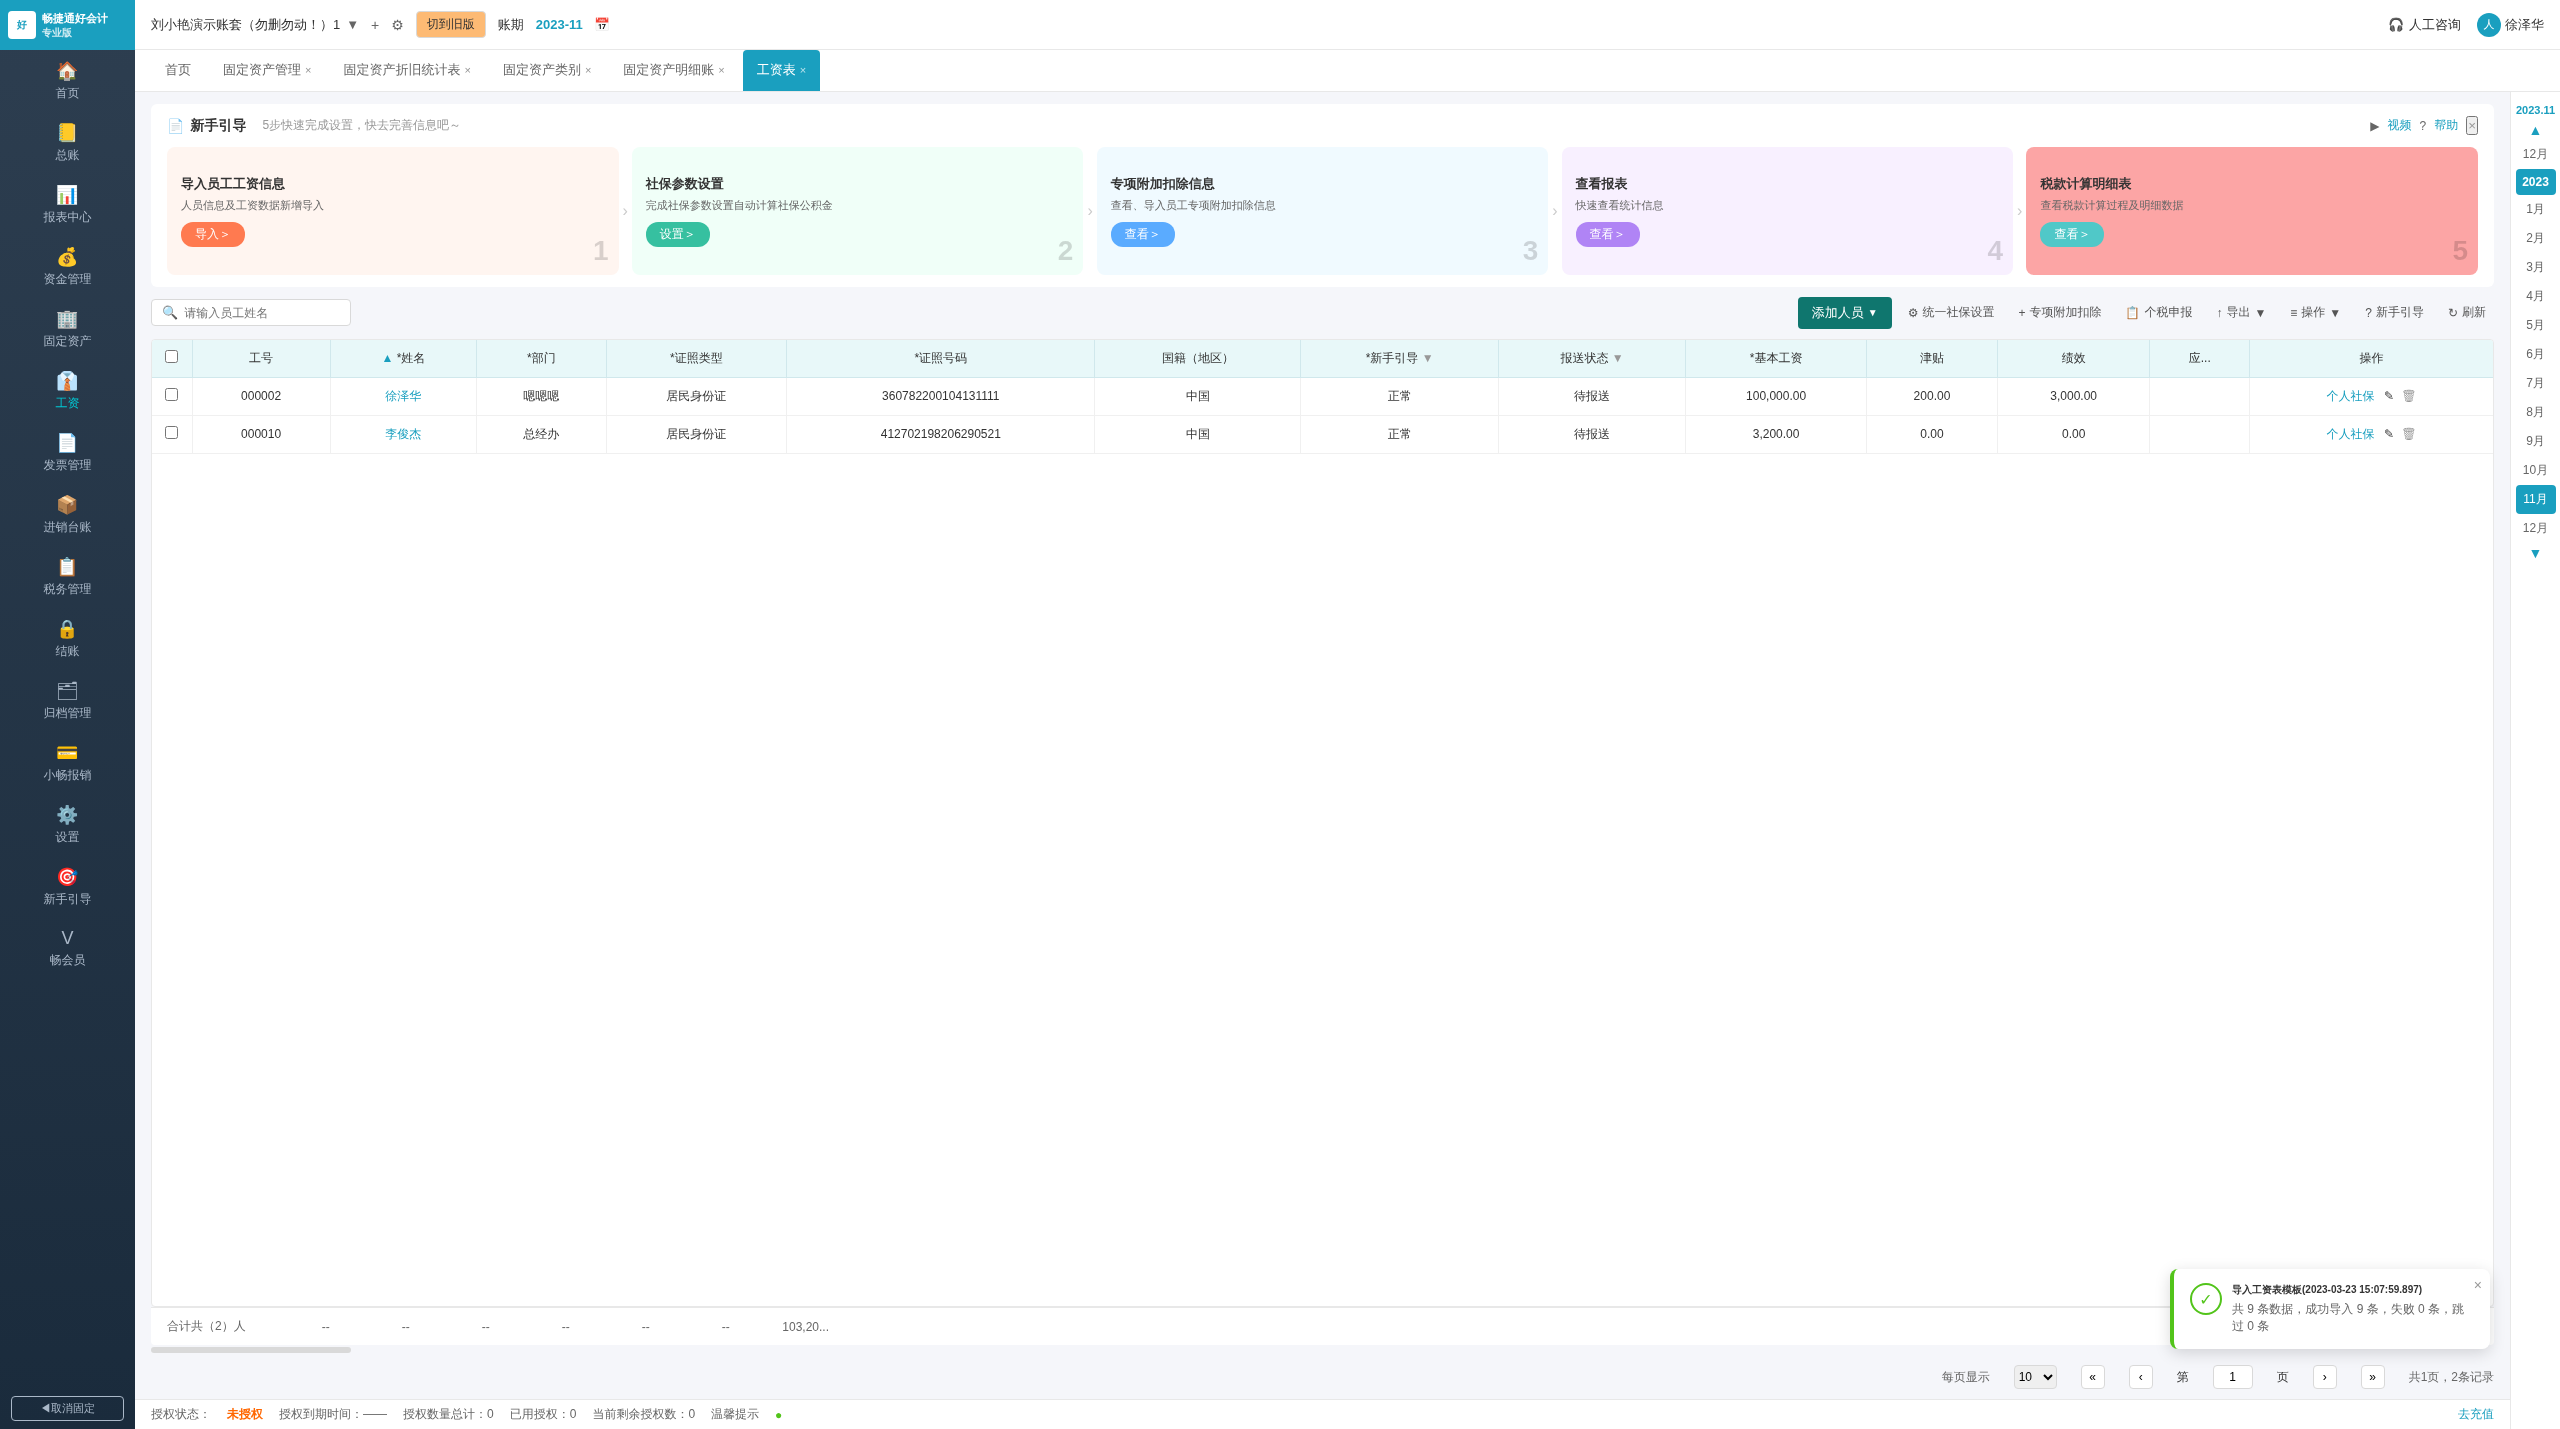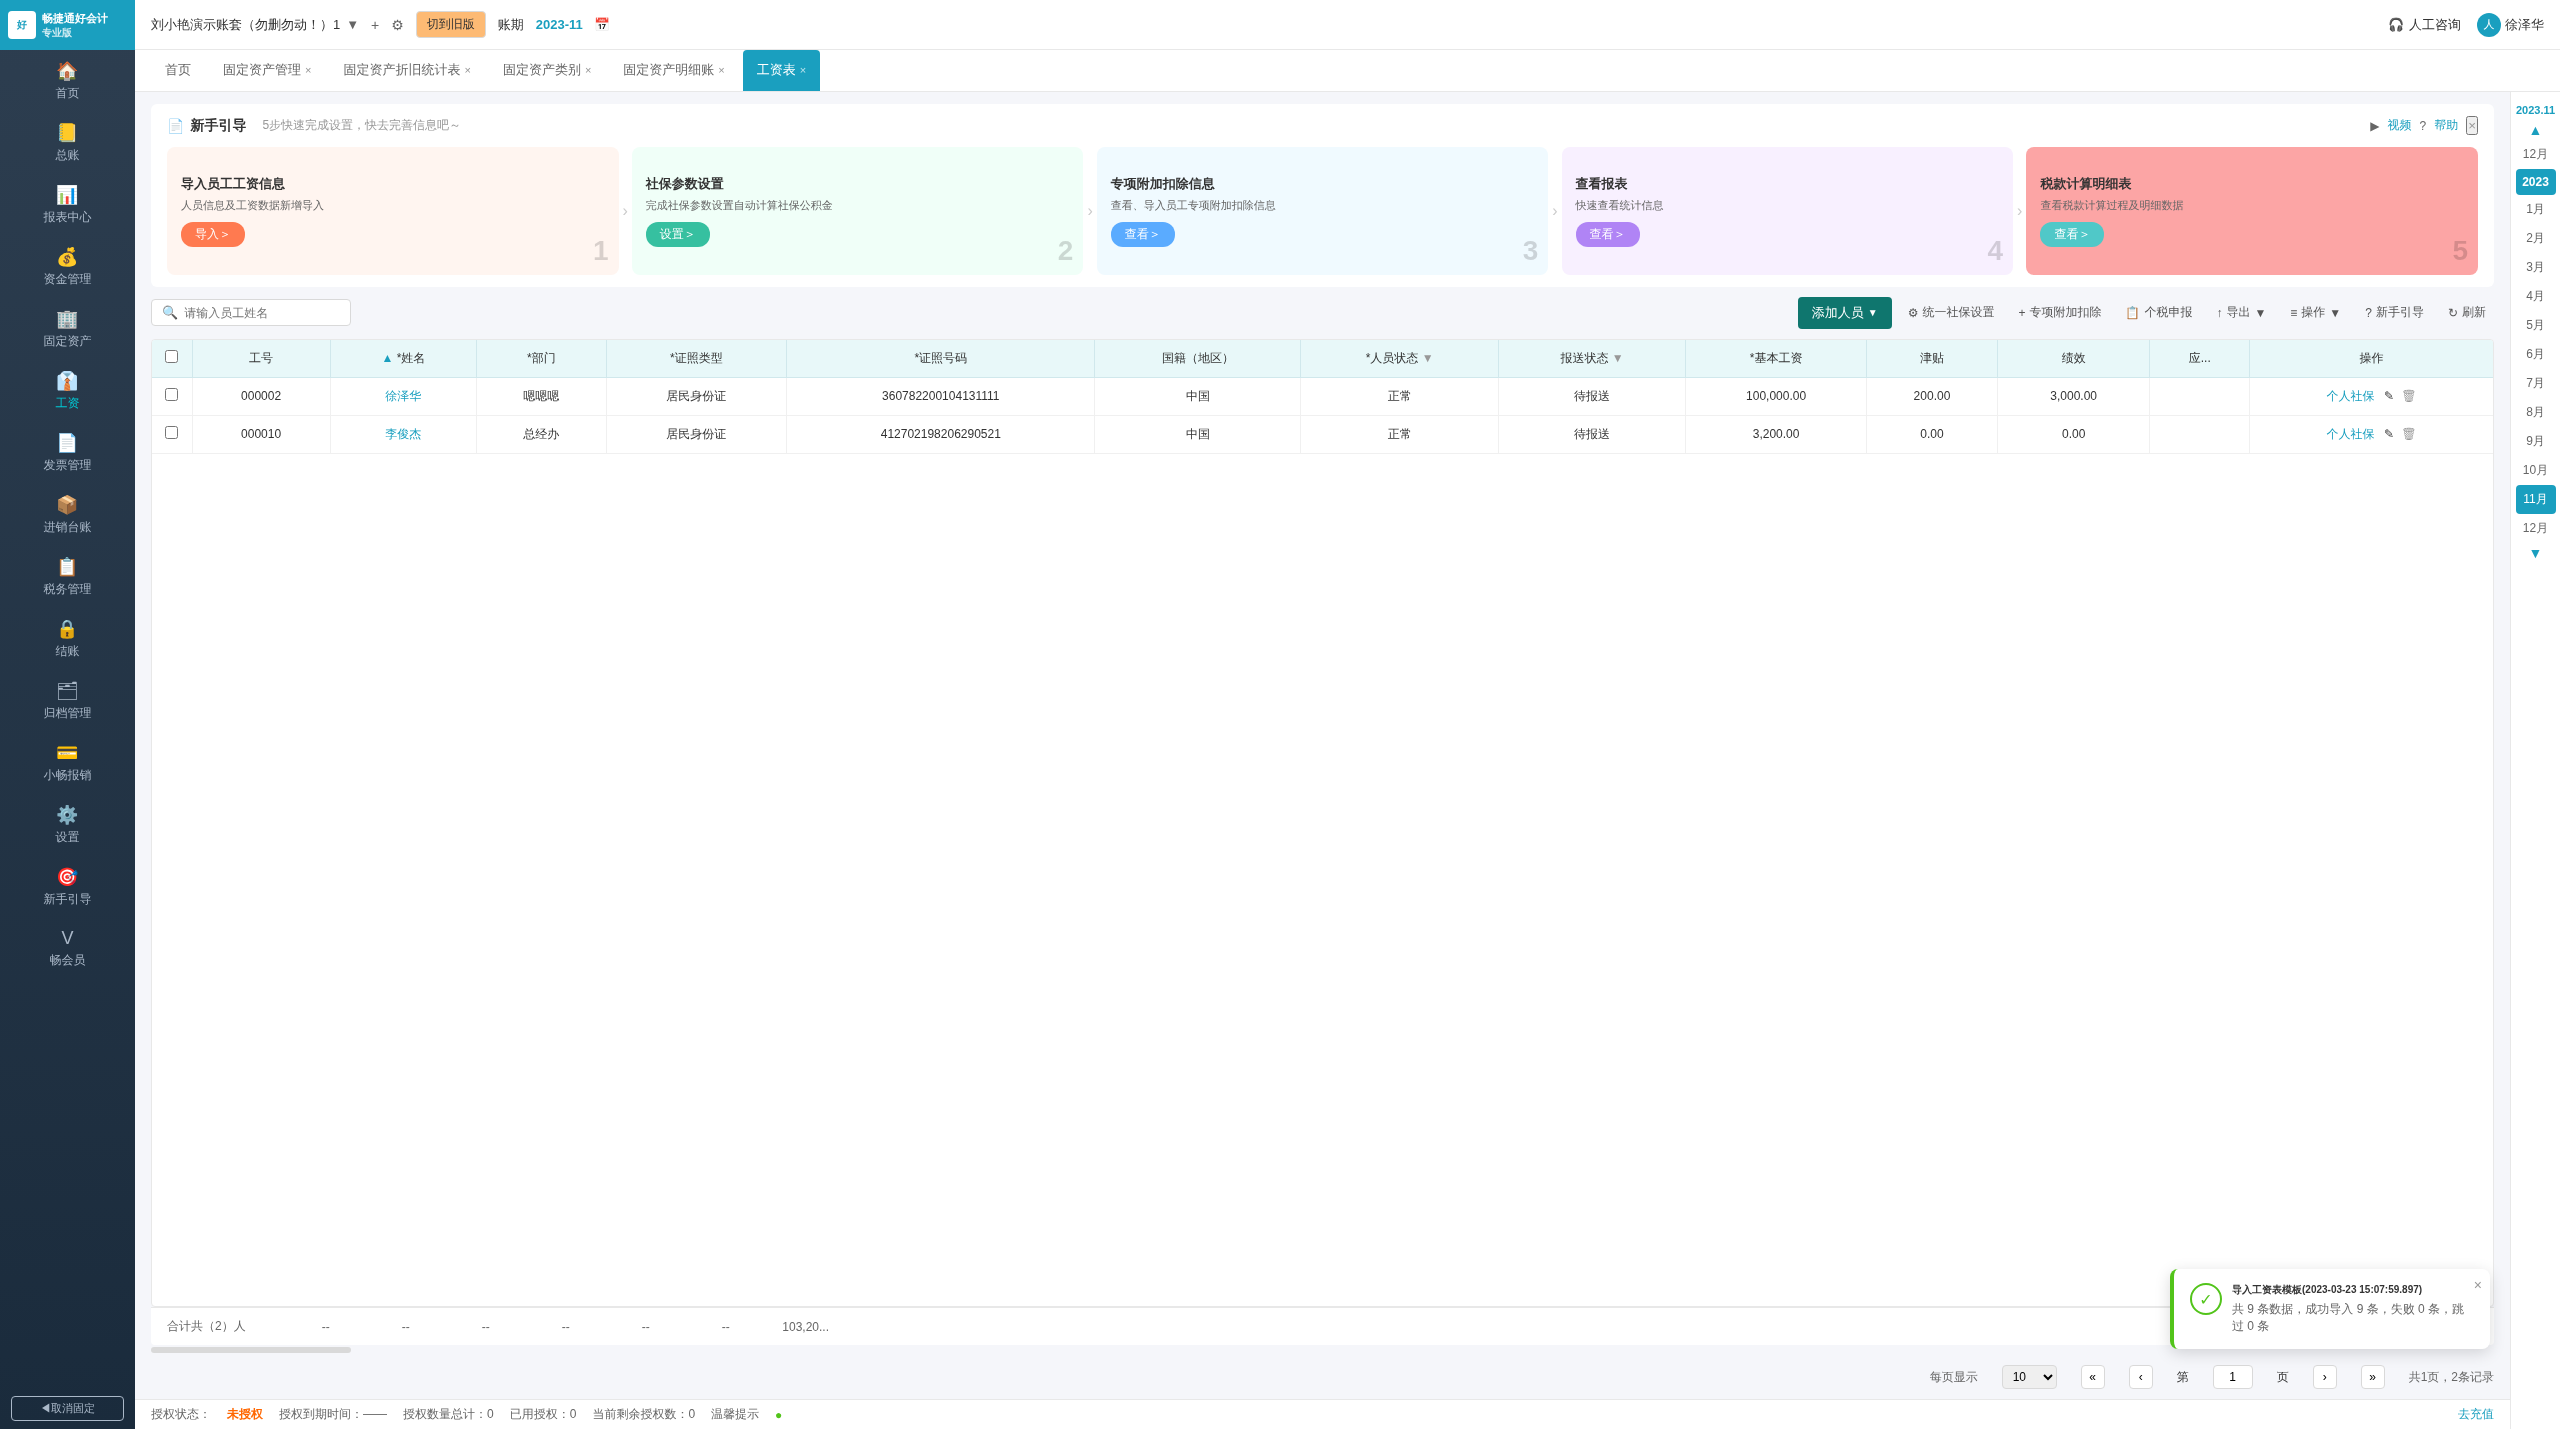--- a/index.html
+++ b/index.html
@@ -349,21 +349,21 @@
       display: flex; align-items: center; justify-content: flex-end;
       gap: 24px;
       font-size: 12px; color: #333;
       flex-shrink: 0;
       background: #f5f6fa;
     }
     .page-size-label { color: #666; }
     .page-size-select {
       border: 1px solid #d9d9d9;
       border-radius: 4px;
-      padding: 3px 6px;
+      padding: 3px 0;
       font-size: 12px;
     }
     .page-btn {
       width: 24px; height: 24px;
       border: 1px solid #d9d9d9;
       border-radius: 4px;
       background: white;
       cursor: pointer;
       display: flex; align-items: center; justify-content: center;
       font-size: 12px;
@@ -722,21 +722,21 @@
               <th>
                 <span>*证照类型</span>
               </th>
               <th>
                 <span>*证照号码</span>
               </th>
               <th>
                 <span>国籍（地区）</span>
               </th>
               <th>
-                <span>*人员状态</span>
+                <span>*新手引导</span>
                 <span style="color:#999;cursor:pointer;">▼</span>
               </th>
               <th>
                 <span>报送状态</span>
                 <span style="color:#999;cursor:pointer;">▼</span>
               </th>
               <th>
                 <span>*基本工资</span>
               </th>
               <th>

